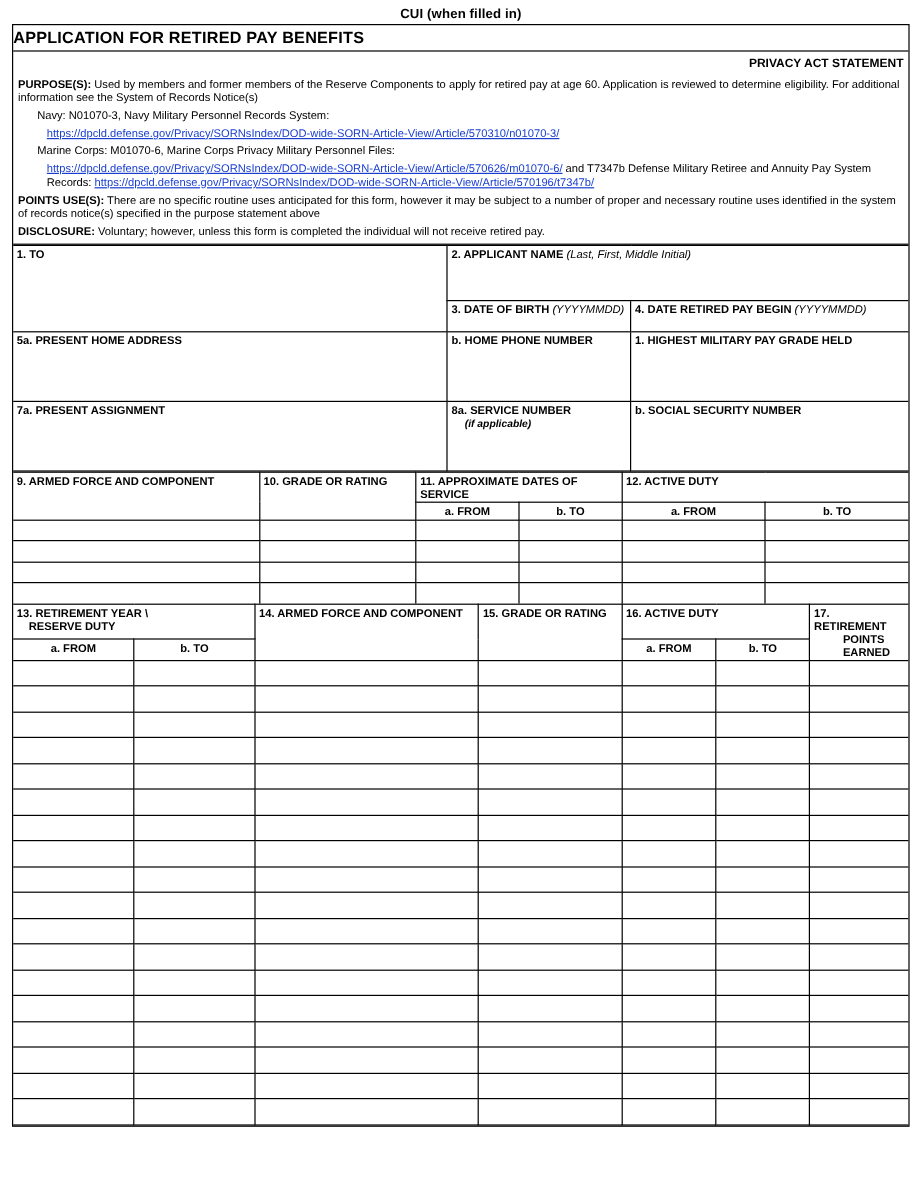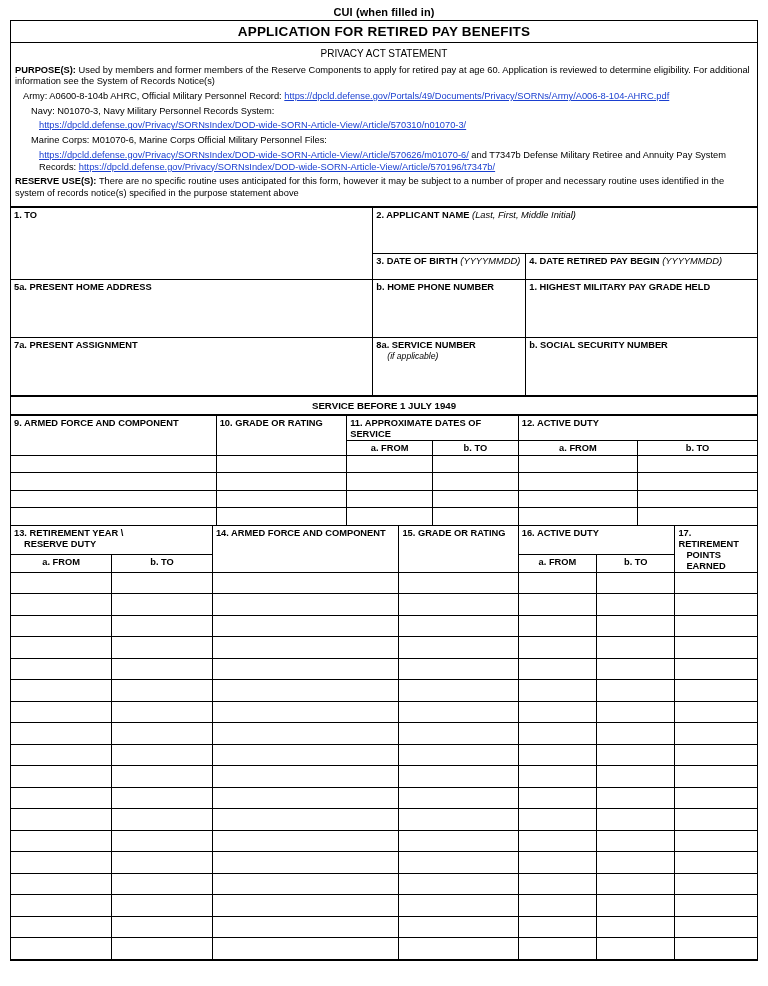--- a/index.html
+++ b/index.html
@@ -6,40 +6,40 @@
   body{
     width:768px;height:986px;
     font-family:"Liberation Sans", sans-serif;
     color:#000;
     -webkit-font-smoothing:none;
   }
   .page{position:relative;width:768px;height:986px;box-sizing:border-box;padding:6px 10px 4px 10px;}
   .cui-top{text-align:center;font-size:11px;font-weight:bold;letter-spacing:0.1px;margin-bottom:2px;}
   .frame{border:1.5px solid #000;box-sizing:border-box;}
   .title{
-    text-align:center;font-weight:bold;font-size:13.5px;
+    text-align:left;font-weight:bold;font-size:13.5px;
     padding:3px 0 3px 0;border-bottom:1px solid #000;letter-spacing:0.2px;
   }
   .privacy{
     padding:4px 4px 3px 4px;border-bottom:1.5px solid #000;
     font-size:9.3px;line-height:1.26;
   }
-  .privacy .pa-head{text-align:center;font-weight:normal;font-size:10px;margin:1px 0 4px 0;}
+  .privacy .pa-head{text-align:right;font-weight:bold;font-size:10px;margin:1px 0 4px 0;}
   .privacy p{margin:0 0 3px 0;}
   .privacy b{font-weight:bold;}
   .indent1{padding-left:8px;}
   .indent2{padding-left:24px;}
   .indent3{padding-left:16px;}
   a{color:#1a3fd0;text-decoration:underline;word-break:break-all;}
 
   table{border-collapse:collapse;width:100%;}
   td{border:0.8px solid #000;vertical-align:top;padding:0;}
   .lbl{font-size:9.3px;font-weight:bold;padding:2px 3px 0 3px;line-height:1.18;display:block;}
   .lbl .it{font-weight:normal;font-style:italic;}
-  .sub-it{font-size:8.6px;font-style:italic;font-weight:normal;display:block;padding-left:14px;}
+  .sub-it{font-size:8.6px;font-style:italic;font-weight:bold;display:block;padding-left:14px;}
   .colhdr{font-size:9.3px;font-weight:bold;text-align:center;padding:2px 0 2px 0;}
   .sectionband{font-size:9.7px;font-weight:bold;text-align:center;padding:3px 0 3px 0;border-top:1.2px solid #000;border-bottom:0.8px solid #000;}
 
   .h-tall{height:57px;}
   .h-med{height:45px;}
   .h-dob{height:25px;}
   .h-row{height:17.5px;}
   .h-row2{height:21.5px;}
   .nb-l{border-left:0 !important;margin-left:45px;}
   .nb-r{border-right:0 !important;}
@@ -55,39 +55,39 @@
   <div class="frame">
 
     <div class="title">APPLICATION FOR RETIRED PAY BENEFITS</div>
 
     <div class="privacy">
       <div class="pa-head">PRIVACY ACT STATEMENT</div>
       <p>
         <b>PURPOSE(S):</b>
         <span>Used by members and former members of the Reserve Components to apply for retired pay at age 60. Application is reviewed to determine eligibility. For additional information see the System of Records Notice(s)</span>
       </p>
-      <p class="indent1">
-        <span>Army: A0600-8-104b AHRC, Official Military Personnel Record:</span>
-        <a href="#">https://dpcld.defense.gov/Portals/49/Documents/Privacy/SORNs/Army/A006-8-104-AHRC.pdf</a>
-      </p>
       <p class="indent3">
         <span>Navy: N01070-3, Navy Military Personnel Records System:</span>
       </p>
       <p class="indent2">
         <a href="#">https://dpcld.defense.gov/Privacy/SORNsIndex/DOD-wide-SORN-Article-View/Article/570310/n01070-3/</a>
       </p>
       <p class="indent3">
-        <span>Marine Corps: M01070-6, Marine Corps Official Military Personnel Files:</span>
+        <span>Marine Corps: M01070-6, Marine Corps Privacy Military Personnel Files:</span>
       </p>
       <p class="indent2">
         <a href="#">https://dpcld.defense.gov/Privacy/SORNsIndex/DOD-wide-SORN-Article-View/Article/570626/m01070-6/</a><span> and T7347b Defense Military Retiree and Annuity Pay System Records: </span><a href="#">https://dpcld.defense.gov/Privacy/SORNsIndex/DOD-wide-SORN-Article-View/Article/570196/t7347b/</a>
       </p>
       <p>
-        <b>RESERVE USE(S):</b>
+        <b>POINTS USE(S):</b>
         <span>There are no specific routine uses anticipated for this form, however it may be subject to a number of proper and necessary routine uses identified in the system of records notice(s) specified in the purpose statement above</span>
+      </p>
+      <p style="margin-bottom:0;">
+        <b>DISCLOSURE:</b>
+        <span>Voluntary; however, unless this form is completed the individual will not receive retired pay.</span>
       </p>
     </div>
 
     <table>
       <colgroup>
         <col style="width:48.5%">
         <col style="width:20.5%">
         <col style="width:31%">
       </colgroup>
       <tbody>
@@ -126,21 +126,20 @@
           <span class="lbl">8a. SERVICE NUMBER</span>
           <span class="sub-it">(if applicable)</span>
         </td>
         <td class="h-tall nb-r">
           <span class="lbl">b. SOCIAL SECURITY NUMBER</span>
         </td>
       </tr>
     </tbody>
       </table>
 
-    <div class="sectionband">SERVICE BEFORE 1 JULY 1949</div>
 
     <table>
       <colgroup>
         <col style="width:27.5%">
         <col style="width:17.5%">
         <col style="width:11.5%">
         <col style="width:11.5%">
         <col style="width:16%">
         <col style="width:16%">
       </colgroup>
@@ -219,21 +218,21 @@
         <td rowspan="2">
           <span class="lbl">14. ARMED FORCE AND COMPONENT</span>
         </td>
         <td rowspan="2">
           <span class="lbl">15. GRADE OR RATING</span>
         </td>
         <td colspan="2">
           <span class="lbl">16. ACTIVE DUTY</span>
         </td>
         <td rowspan="2" class="nb-r">
-          <span class="lbl"><span>17. RETIREMENT</span><br><span style="padding-left:8px;display:inline-block;">POINTS EARNED</span></span>
+          <span class="lbl"><span>17. RETIREMENT</span><br><span style="padding-left:8px;display:inline-block;margin-left:16px;">POINTS EARNED</span></span>
         </td>
       </tr>
       <tr>
         <td class="colhdr nb-l">a. FROM</td>
         <td class="colhdr">b. TO</td>
         <td class="colhdr">a. FROM</td>
         <td class="colhdr">b. TO</td>
       </tr>
       <tr class="h-row2">
             <td class="nb-l"></td>

